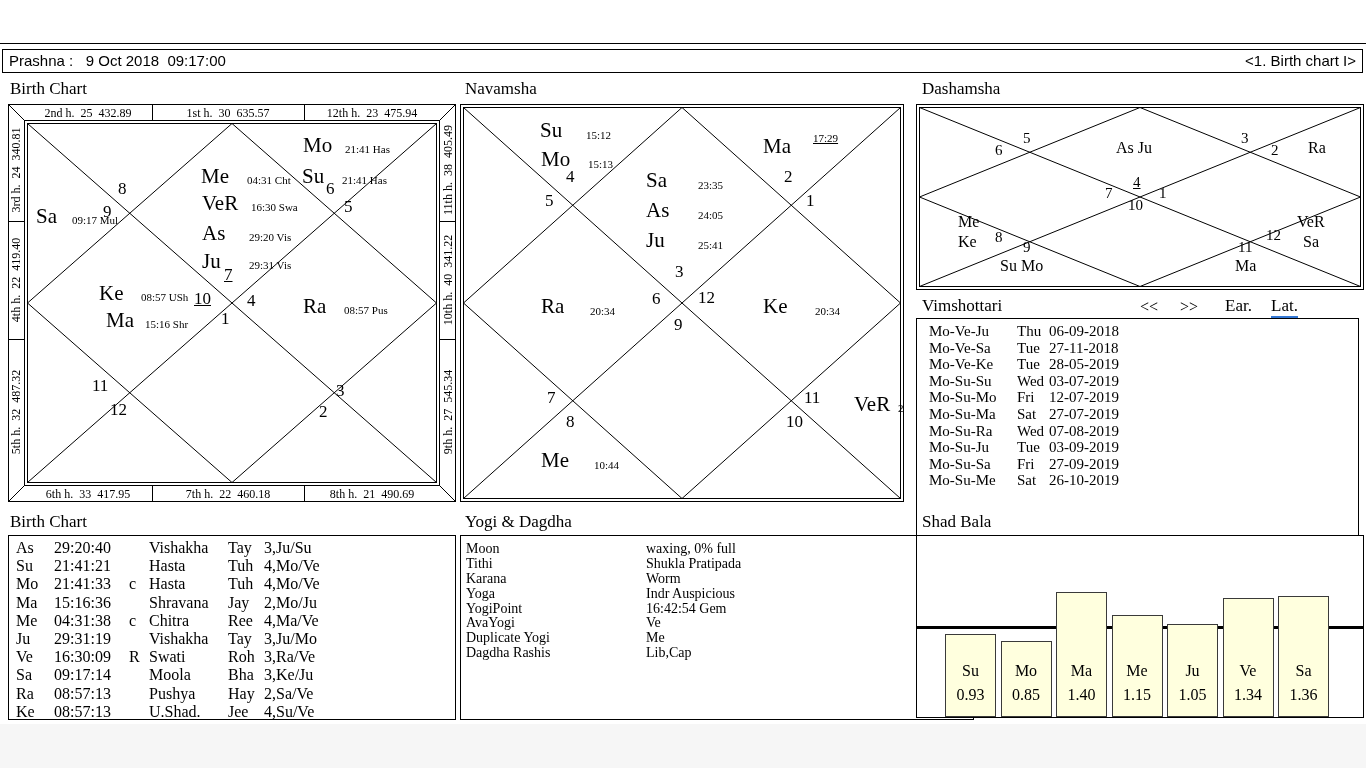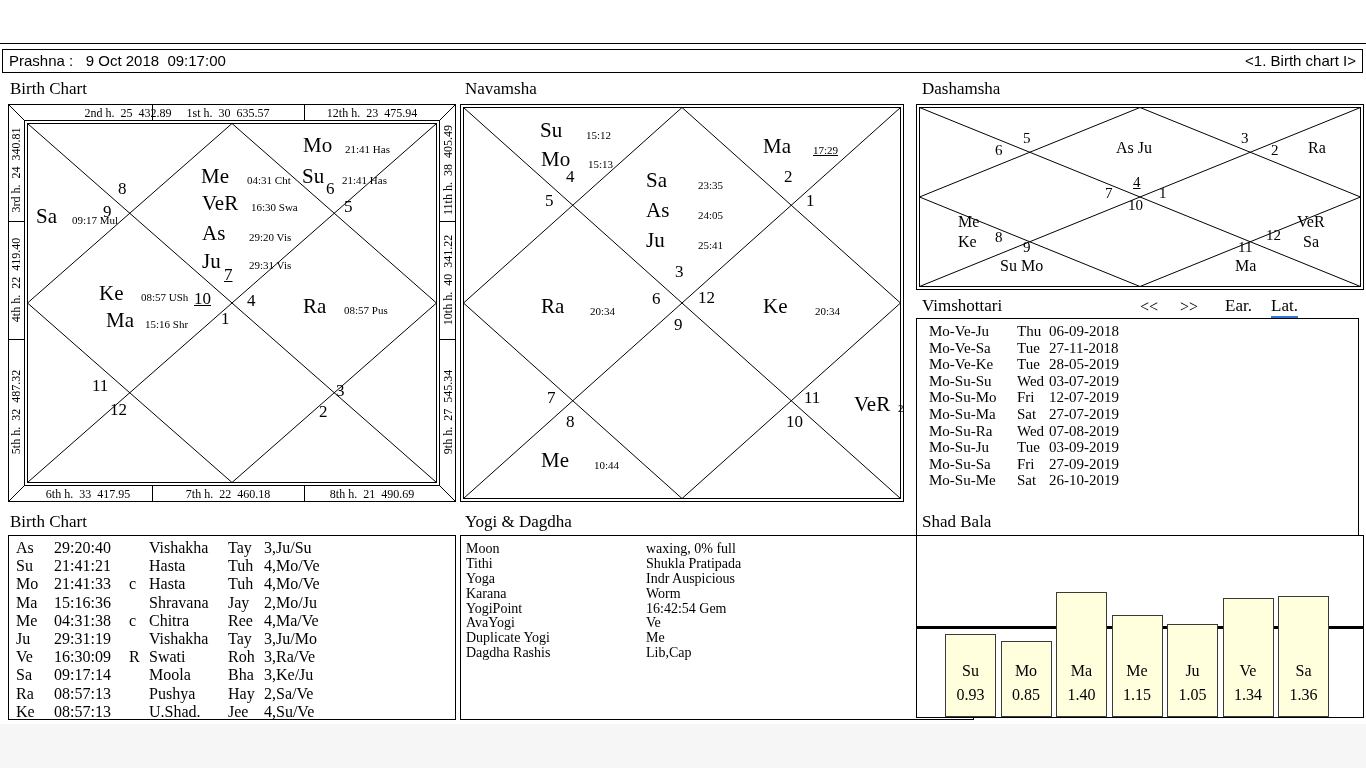--- a/index.html
+++ b/index.html
@@ -74,21 +74,21 @@
     <line x1="431.5" y1="117.5" x2="447.5" y2="117.5"></line>
     <line x1="431.5" y1="235.5" x2="447.5" y2="235.5"></line>
     <line x1="19.5" y1="19.5" x2="428.5" y2="378.5"></line>
     <line x1="428.5" y1="19.5" x2="19.5" y2="378.5"></line>
     <line x1="224" y1="19.5" x2="428.5" y2="199"></line>
     <line x1="428.5" y1="199" x2="224" y2="378.5"></line>
     <line x1="224" y1="378.5" x2="19.5" y2="199"></line>
     <line x1="19.5" y1="199" x2="224" y2="19.5"></line>
   </svg>
 
-  <span class="cell" style="left:80px;top:9px;margin-left:40px;">2nd h.  25  432.89</span>
+  <span class="cell" style="left:80px;top:9px;">2nd h.  25  432.89</span>
   <span class="cell" style="left:220px;top:9px;">1st h.  30  635.57</span>
   <span class="cell" style="left:364px;top:9px;">12th h.  23  475.94</span>
   <span class="cell" style="left:80px;top:390px;">6th h.  33  417.95</span>
   <span class="cell" style="left:220px;top:390px;">7th h.  22  460.18</span>
   <span class="cell" style="left:364px;top:390px;">8th h.  21  490.69</span>
   <span class="rot" style="left:8px;top:66px;">3rd h.  24  340.81</span>
   <span class="rot" style="left:8px;top:176px;">4th h.  22  419.40</span>
   <span class="rot" style="left:8px;top:308px;">5th h.  32  487.32</span>
   <span class="rot" style="left:440px;top:66px;">11th h.  38  405.49</span>
   <span class="rot" style="left:440px;top:176px;">10th h.  40  341.22</span>
@@ -147,21 +147,21 @@
   <span class="abs hn" style="left:106px;top:63px;">4</span>
   <span class="abs hn" style="left:85px;top:87px;">5</span>
   <span class="abs pl" style="left:186px;top:64px;">Sa</span>
   <span class="abs pv" style="left:238px;top:75px;">23:35</span>
   <span class="abs pl" style="left:186px;top:94px;">As</span>
   <span class="abs pv" style="left:238px;top:105px;">24:05</span>
   <span class="abs pl" style="left:186px;top:124px;">Ju</span>
   <span class="abs pv" style="left:238px;top:135px;">25:41</span>
   <span class="abs hn" style="left:215px;top:158px;">3</span>
   <span class="abs pl" style="left:303px;top:30px;">Ma</span>
-  <span class="abs pv" style="left:353px;top:40px;text-decoration:underline;">17:29</span>
+  <span class="abs pv" style="left:353px;top:28px;text-decoration:underline;">17:29</span>
   <span class="abs hn" style="left:324px;top:63px;">2</span>
   <span class="abs hn" style="left:346px;top:87px;">1</span>
   <span class="abs pl" style="left:81px;top:190px;">Ra</span>
   <span class="abs pv" style="left:130px;top:201px;">20:34</span>
   <span class="abs hn" style="left:192px;top:185px;">6</span>
   <span class="abs hn" style="left:238px;top:184px;">12</span>
   <span class="abs hn" style="left:214px;top:211px;">9</span>
   <span class="abs pl" style="left:303px;top:190px;">Ke</span>
   <span class="abs pv" style="left:355px;top:201px;">20:34</span>
   <span class="abs hn" style="left:87px;top:284px;">7</span>
@@ -308,25 +308,25 @@
   <div id="yogi-rows">
   <div class="yrow">
     <span class="yc1">Moon</span><span class="yc2">waxing, 0% full</span>
   </div>
 
   <div class="yrow">
     <span class="yc1">Tithi</span><span class="yc2">Shukla  Pratipada</span>
   </div>
 
   <div class="yrow">
+    <span class="yc1">Karana</span><span class="yc2">Worm</span>
+  </div>
+
+  <div class="yrow">
     <span class="yc1">Yoga</span><span class="yc2">Indr Auspicious</span>
-  </div>
-
-  <div class="yrow">
-    <span class="yc1">Karana</span><span class="yc2">Worm</span>
   </div>
 
   <div class="yrow">
     <span class="yc1">YogiPoint</span><span class="yc2">16:42:54 Gem</span>
   </div>
 
 
   <div class="yrow">
     <span class="yc1">AvaYogi</span><span class="yc2">Ve</span>
   </div>

